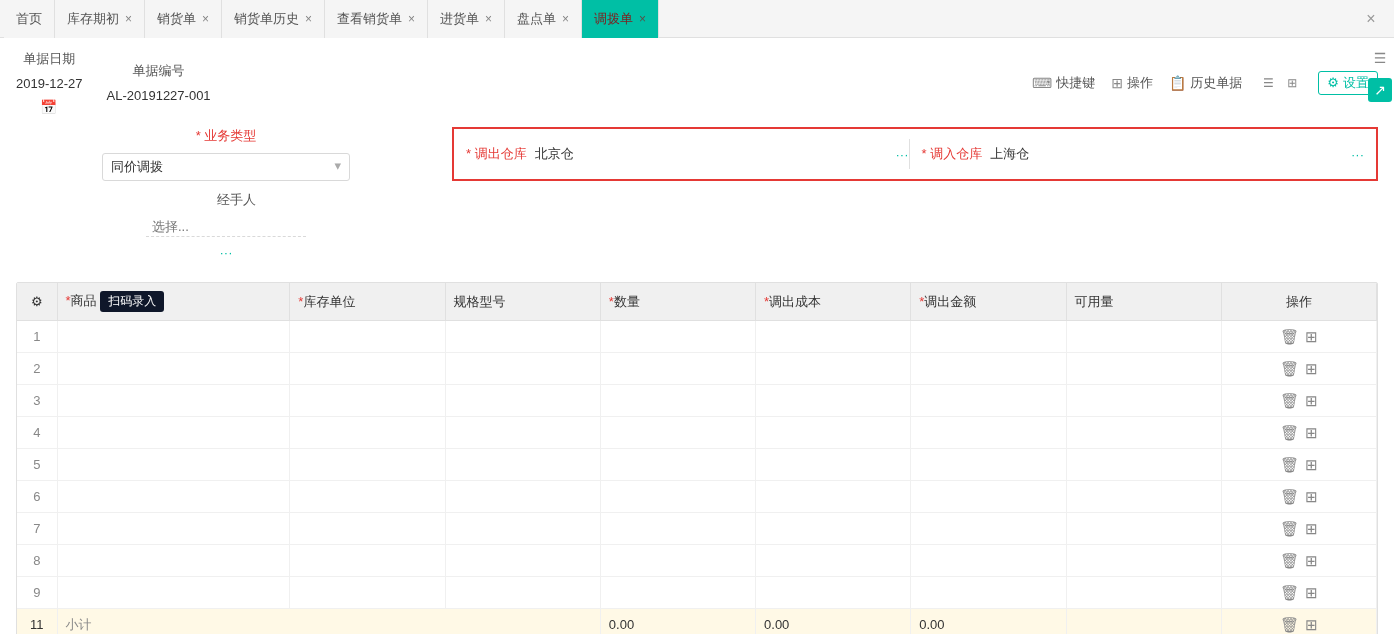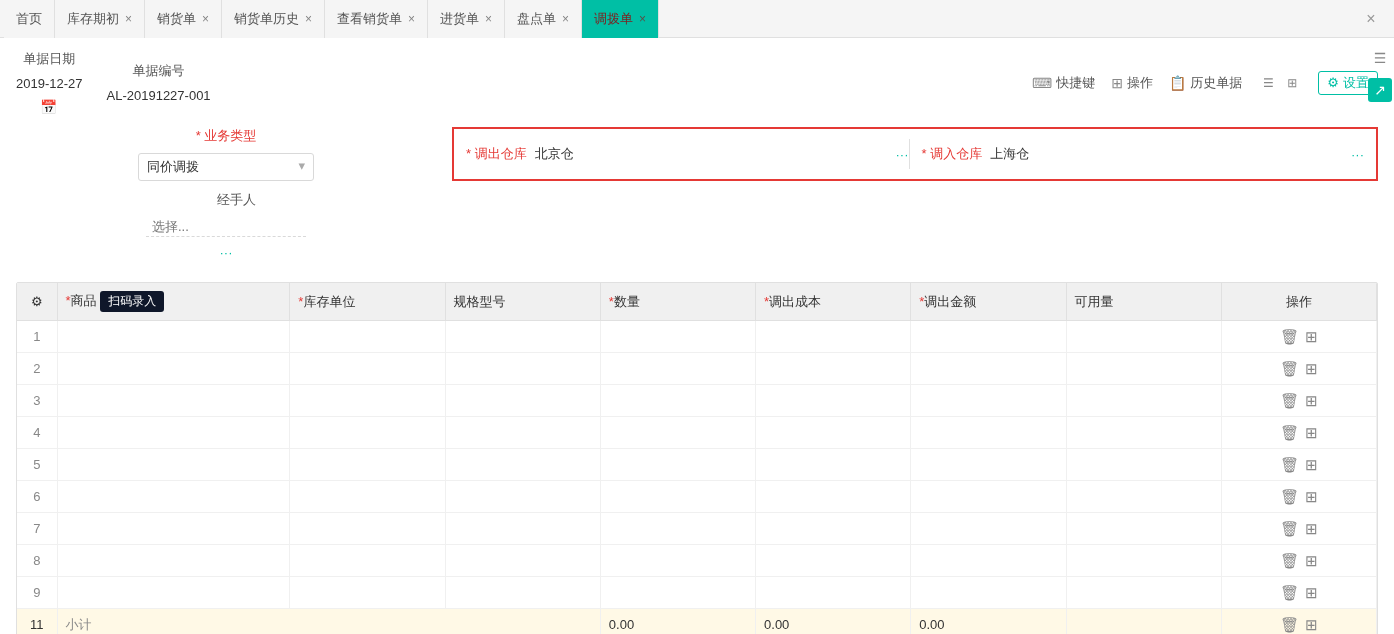--- a/index.html
+++ b/index.html
@@ -173,21 +173,21 @@
     }
     .form-field-label.no-required::before {
       content: '';
     }
     .form-select {
       display: flex;
       align-items: flex-start;
       border: 1px solid #d9d9d9;
       border-radius: 3px;
       padding: 4px 8px;
-      width: 176px;
+      width: 248px;
       justify-content: space-between;
       cursor: pointer;
       font-size: 13px;
       color: #333;
     }
     .form-select .arrow {
       color: #aaa;
     }
     .form-input-plain {
       border: none;

